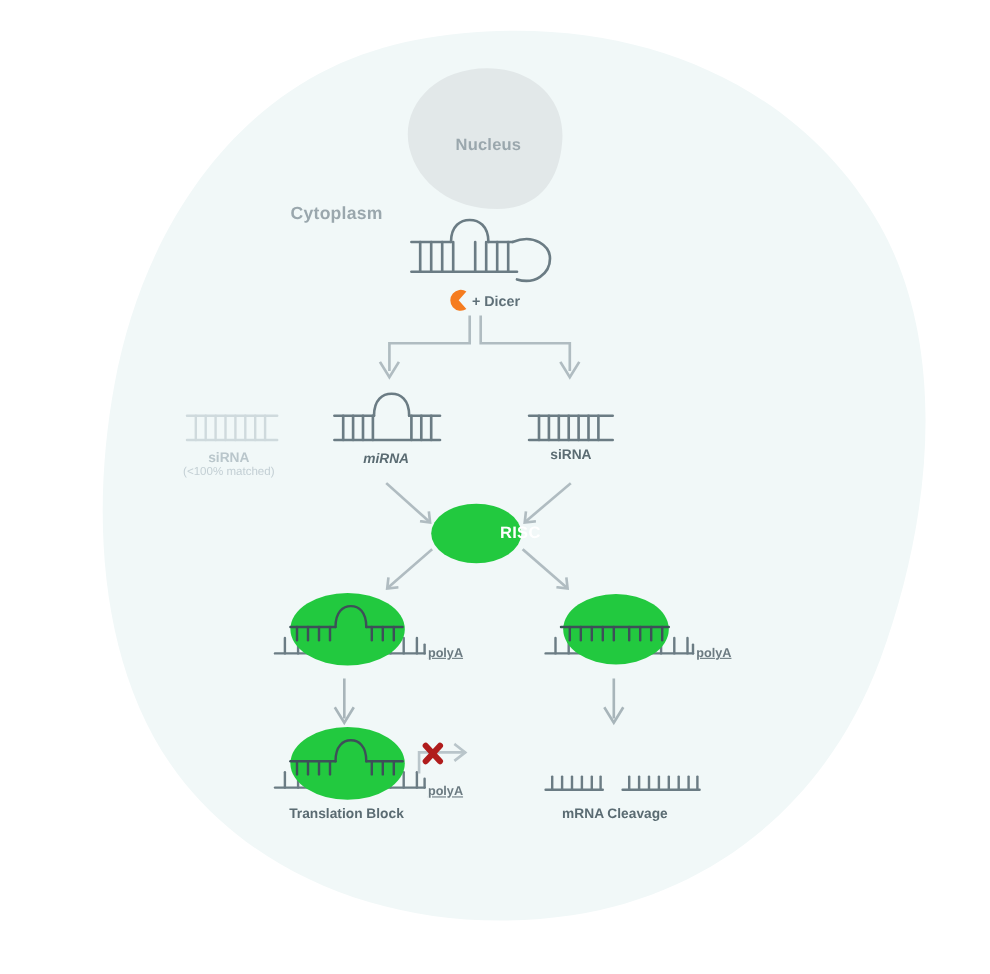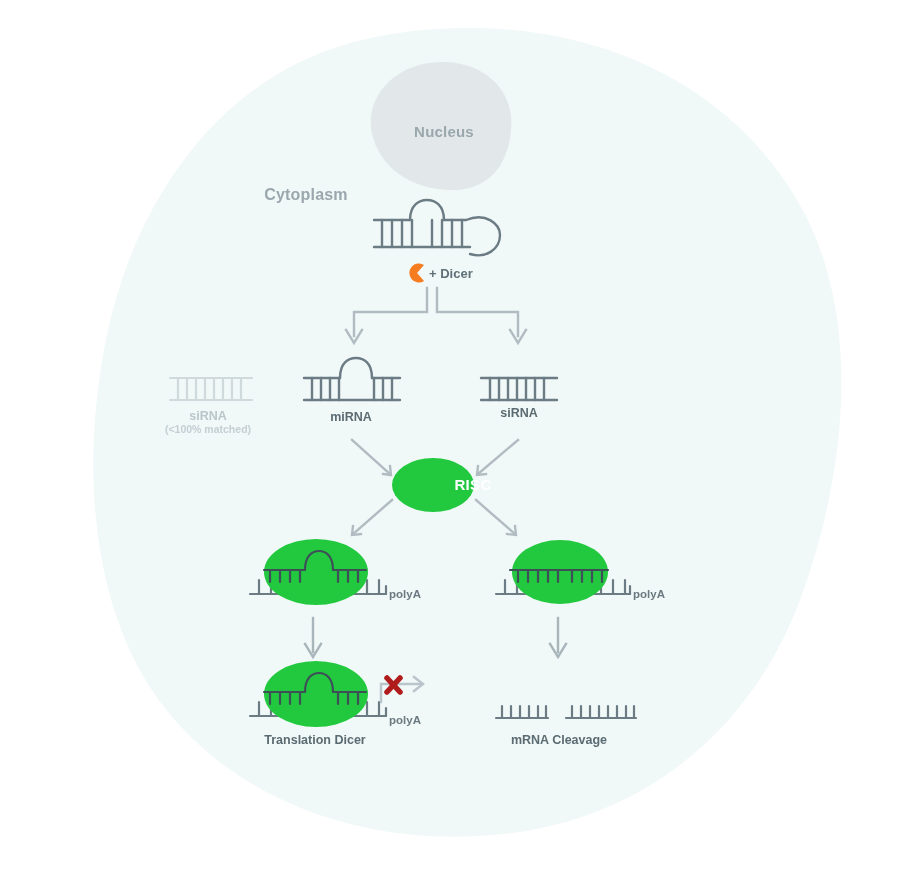--- a/index.html
+++ b/index.html
@@ -48,27 +48,28 @@
   .lbl-node {
     font-size: 12.5px;
     font-weight: bold;
     color: #5a6b72;
   }
   .lbl-node.muted {
     color: #b9c6cb;
   }
   .lbl-sub {
     font-size: 10.5px;
-    font-weight: bold;
+    font-weight: normal;
     color: #c3cfd4;
   }
   .lbl-polya {
     font-size: 11.5px;
     font-weight: bold;
     color: #6b7a81;
+    text-decoration: underline;
   }
   .lbl-risc {
     font-size: 15px;
     font-weight: bold;
     color: #ffffff;
     letter-spacing: 0.3px;
   }
   .center {
     transform: translateX(-50%);
   }
@@ -325,29 +326,29 @@
 
   <div class="lbl lbl-nucleus center" style="left:444px; top:123px;">Nucleus</div>
 
   <div class="lbl lbl-cytoplasm center" style="left:306px; top:186px;">Cytoplasm</div>
 
   <div class="lbl lbl-dicer" style="left:429px; top:266px;">+ Dicer</div>
 
   <div class="lbl lbl-node muted center" style="left:208px; top:409px;">siRNA</div>
   <div class="lbl lbl-sub center" style="left:208px; top:423px;">(&lt;100% matched)</div>
 
-  <div class="lbl lbl-node center" style="left:351px; top:410px;">miRNA</div>
+  <div class="lbl lbl-node center" style="left:351px; top:410px;font-style:italic;">miRNA</div>
 
   <div class="lbl lbl-node center" style="left:519px; top:406px;">siRNA</div>
 
   <div class="lbl lbl-risc center" style="left:433px; top:476px;margin-left:40px;">RISC</div>
 
   <div class="lbl lbl-polya" style="left:389px; top:588px;">polyA</div>
 
   <div class="lbl lbl-polya" style="left:633px; top:588px;">polyA</div>
 
   <div class="lbl lbl-polya" style="left:389px; top:714px;">polyA</div>
 
-  <div class="lbl lbl-node center" style="left:315px; top:733px;">Translation Dicer</div>
+  <div class="lbl lbl-node center" style="left:315px; top:733px;">Translation Block</div>
 
   <div class="lbl lbl-node center" style="left:559px; top:733px;">mRNA Cleavage</div>
 
 </div>
 
 </body></html>

